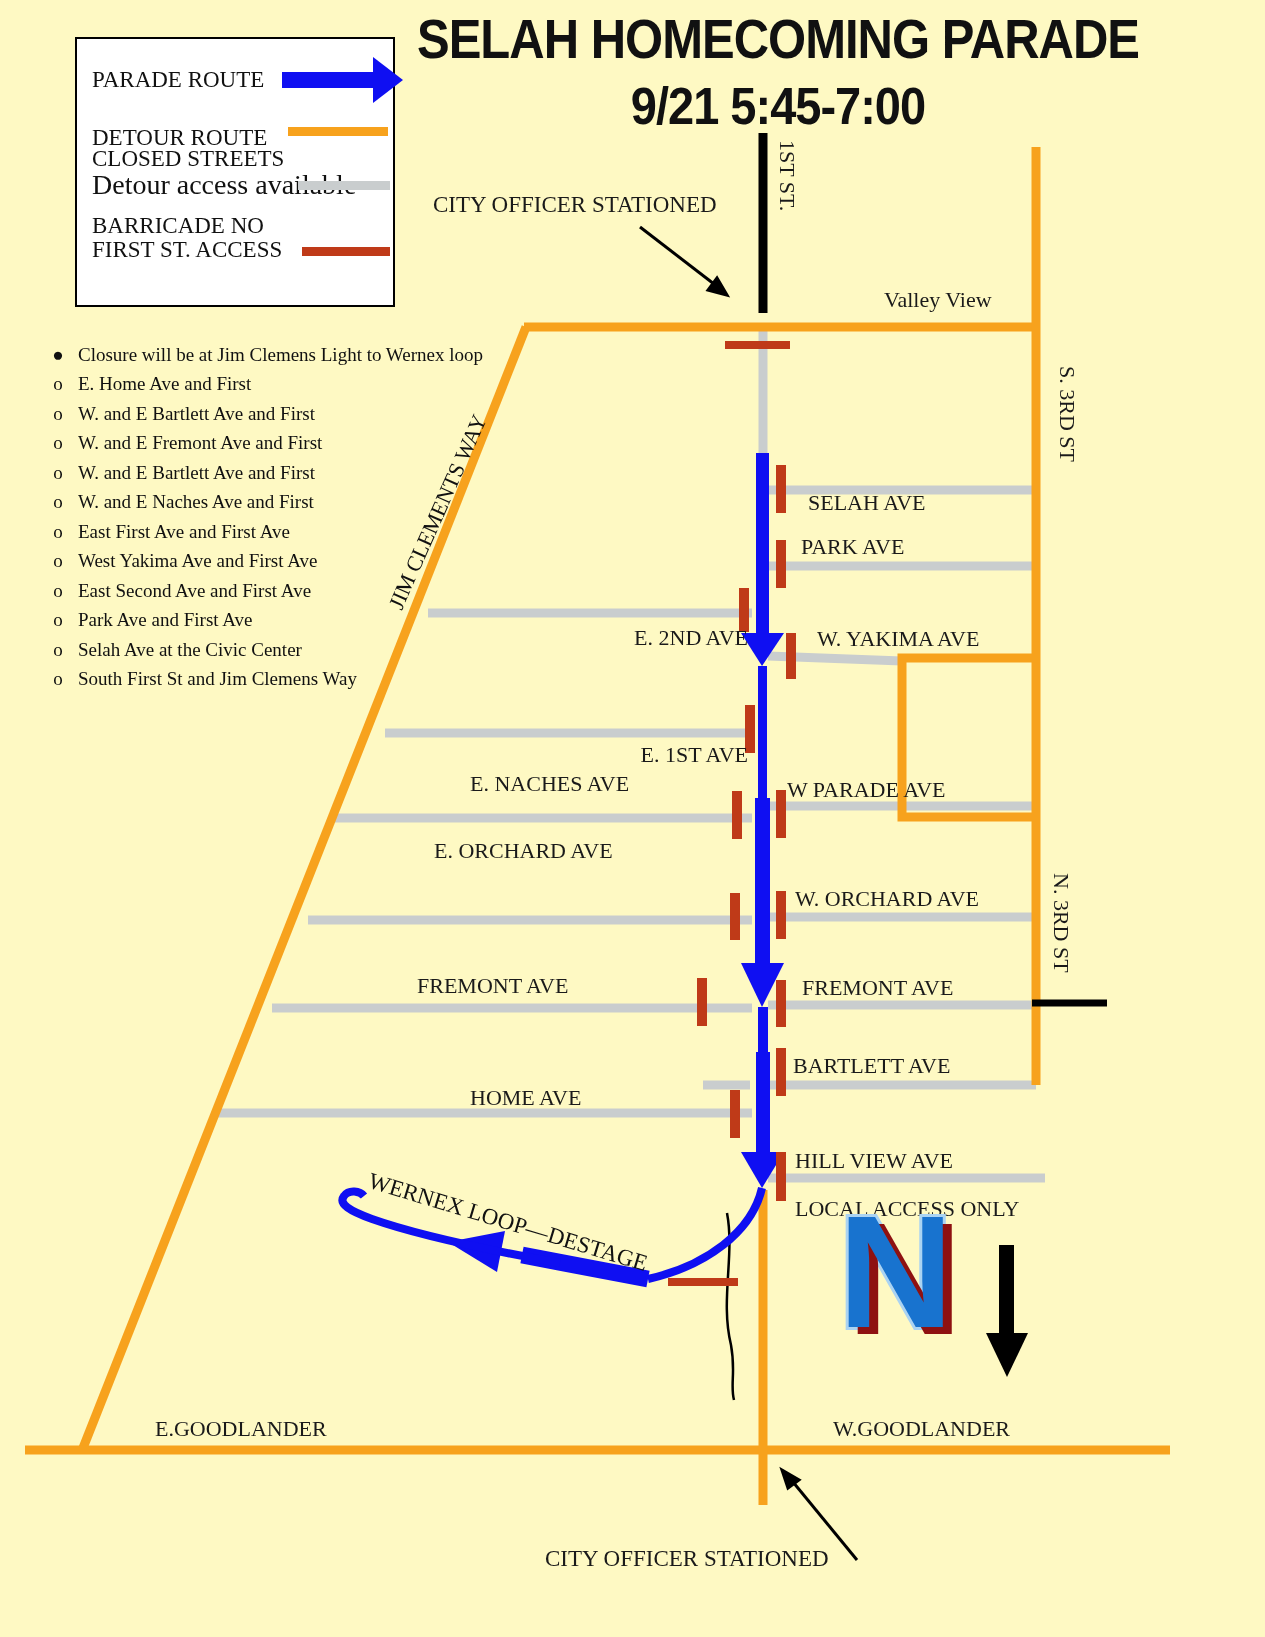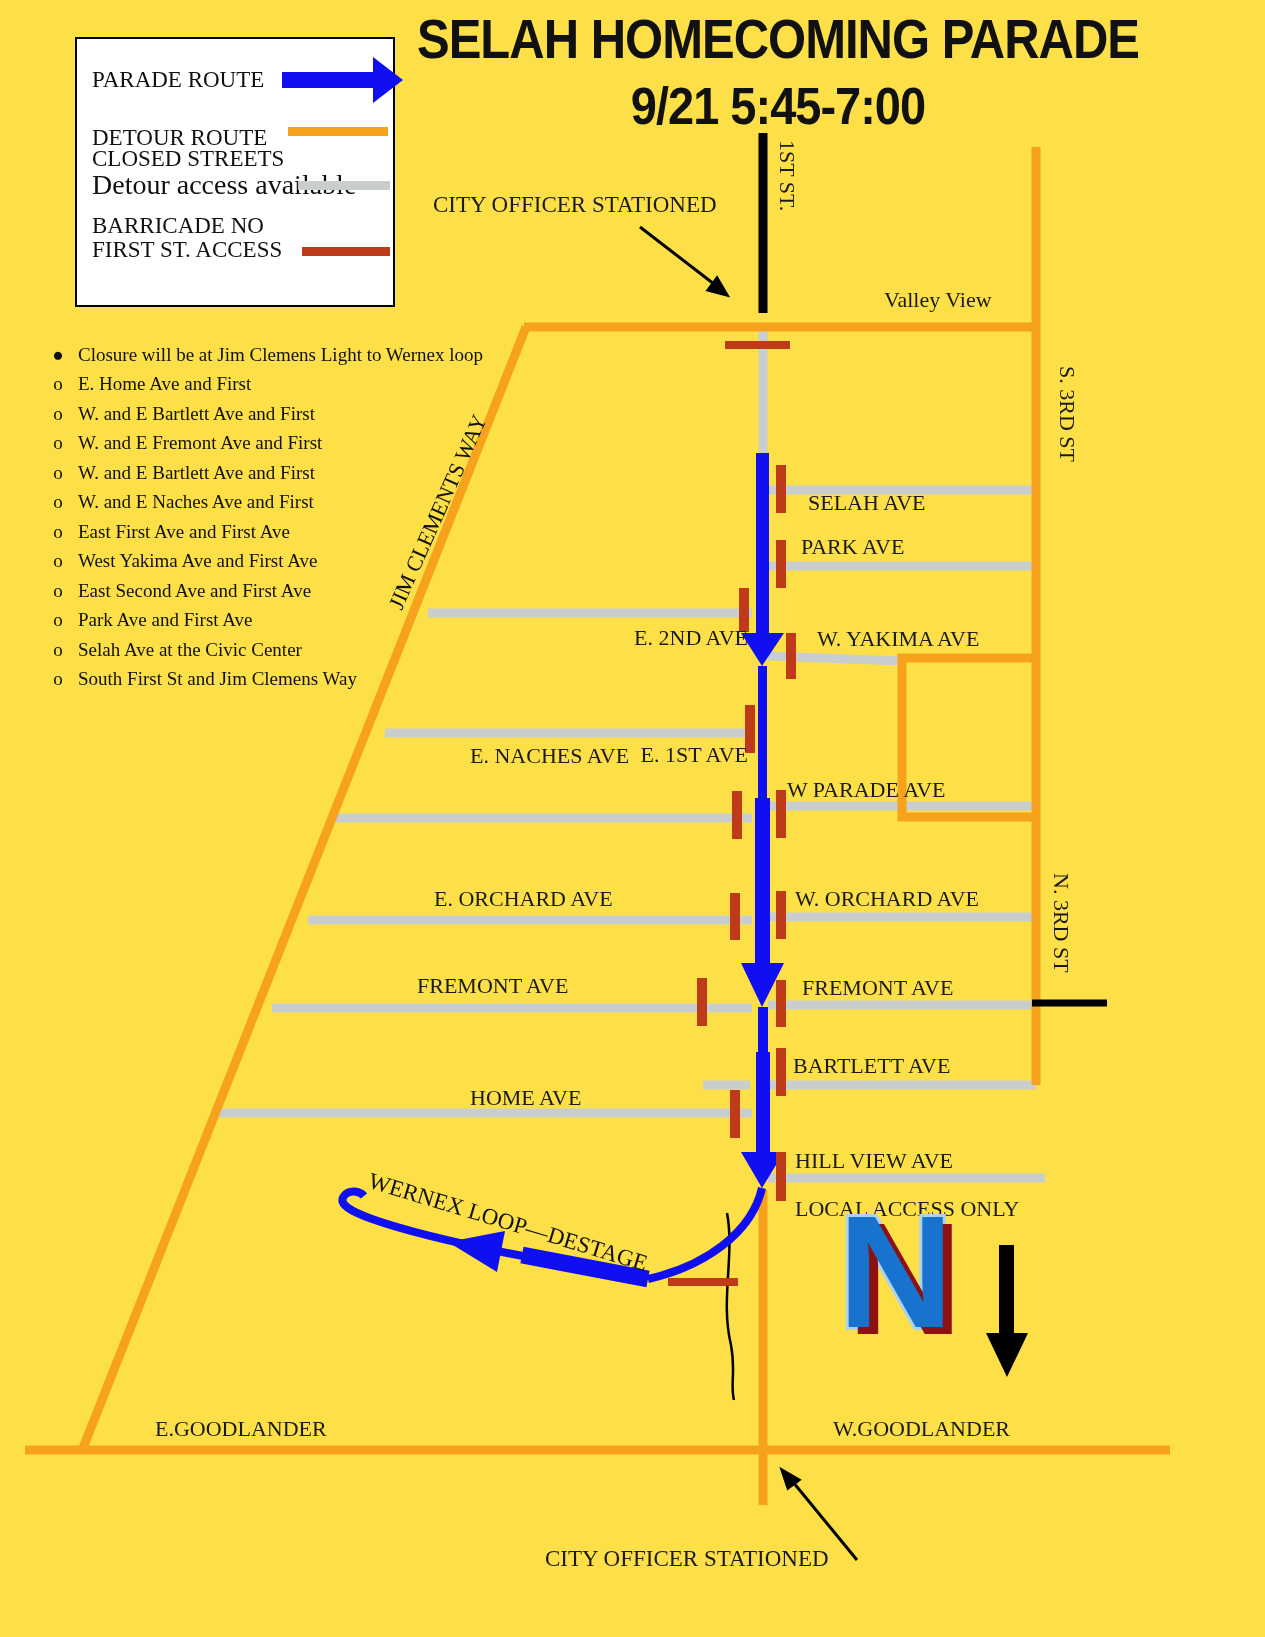--- a/index.html
+++ b/index.html
@@ -1,16 +1,16 @@
 <!DOCTYPE html>
 <html style="--parade-blue: #0f0ff2; --detour-orange: #f7a21d; --closed-gray: #c9cdce; --barricade-red: #bf3a18; --compass-blue: #1873cf; --compass-outline: #aad3f2; --compass-shadow: #8e1111;"><head>
 <meta charset="utf-8">
 <style>
   html,body{margin:0;padding:0;background:#fff;}
-  #page{position:relative;width:1265px;height:1637px;background:#fde047;overflow:hidden;
+  #page{position:relative;width:1265px;height:1637px;background:#fef9c3;overflow:hidden;
         font-family:"Liberation Serif", serif;color:#111;}
   #map-svg{position:absolute;left:0;top:0;z-index:1;}
   .lbl{position:absolute;z-index:3;font-family:"Liberation Serif",serif;font-size:22px;
        color:#1a1a1a;white-space:nowrap;}
   .lbl.right{text-align:right;margin-top:44px;}
   .rot90{transform:rotate(90deg);transform-origin:0 0;}
   
   #title1{position:absolute;left:408px;top:8px;width:740px;text-align:center;z-index:3;
      font-family:"Liberation Sans",sans-serif;font-weight:900;font-size:49px;letter-spacing:-1px;
      transform:scaleY(1.12);transform-origin:top center;white-space:nowrap;}
@@ -200,22 +200,22 @@
   <div class="lbl rot90" style="left:800px;top:140px;">1ST ST.</div>
   <div class="lbl" style="left:884px;top:287px;">Valley View</div>
   <div class="lbl rot90" style="left:1080px;top:366px;">S. 3RD ST</div>
   <div class="lbl rot90" style="left:1074px;top:873px;">N. 3RD ST</div>
   <div class="lbl" style="left:808px;top:458px;margin-top:32px;">SELAH AVE</div>
   <div class="lbl" style="left:801px;top:534px;">PARK AVE</div>
   <div class="lbl right" style="left:612px;top:581px;width:136px;">E. 2ND AVE</div>
   <div class="lbl" style="left:817px;top:626px;">W. YAKIMA AVE</div>
   <div class="lbl right" style="left:614px;top:698px;width:134px;">E. 1ST AVE</div>
   <div class="lbl" style="left:787px;top:777px;">W PARADE AVE</div>
-  <div class="lbl" style="left:470px;top:743px;">E. NACHES AVE</div>
-  <div class="lbl" style="left:434px;top:886px;">E. ORCHARD AVE</div>
+  <div class="lbl" style="left:470px;top:771px;">E. NACHES AVE</div>
+  <div class="lbl" style="left:434px;top:838px;">E. ORCHARD AVE</div>
   <div class="lbl" style="left:795px;top:886px;">W. ORCHARD AVE</div>
   <div class="lbl" style="left:417px;top:973px;">FREMONT AVE</div>
   <div class="lbl" style="left:802px;top:975px;">FREMONT AVE</div>
   <div class="lbl" style="left:793px;top:1053px;">BARTLETT AVE</div>
   <div class="lbl" style="left:470px;top:1085px;">HOME AVE</div>
   <div class="lbl" style="left:795px;top:1148px;">HILL VIEW AVE</div>
   <div class="lbl" style="left:795px;top:1196px;">LOCAL ACCESS ONLY</div>
   <div class="lbl" style="left:155px;top:1416px;">E.GOODLANDER</div>
   <div class="lbl" style="left:833px;top:1416px;">W.GOODLANDER</div>
   <div class="lbl" style="left:545px;top:1546px;font-size:23px;">CITY OFFICER STATIONED</div>

